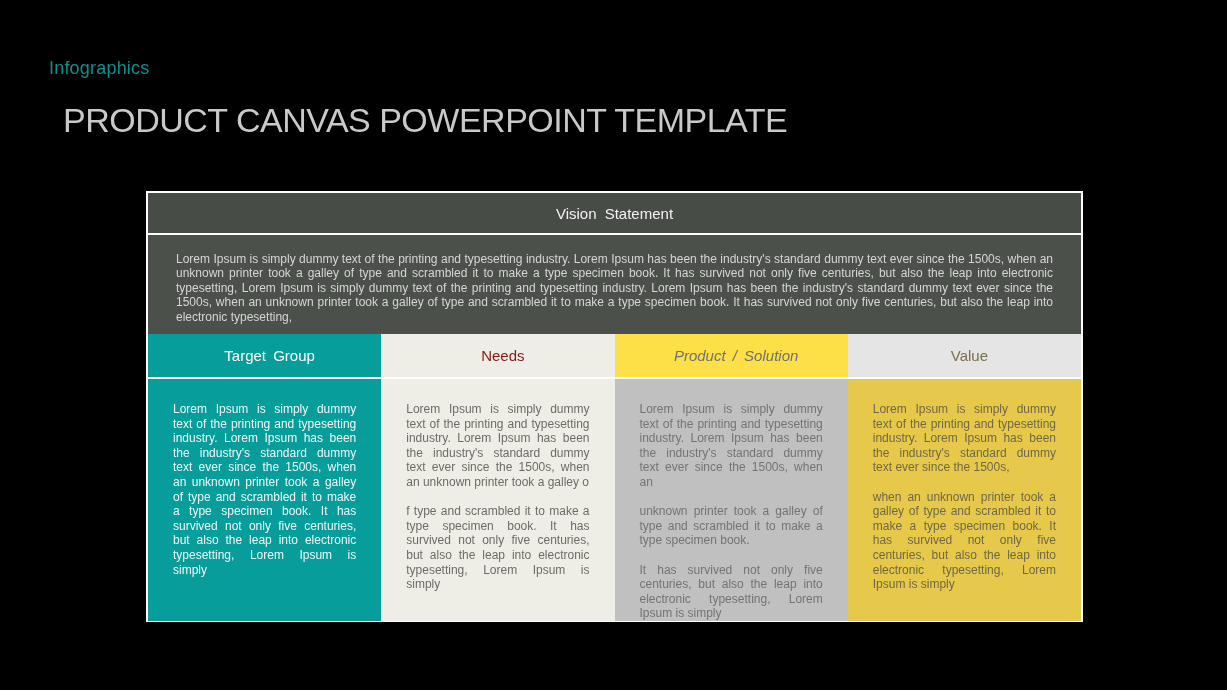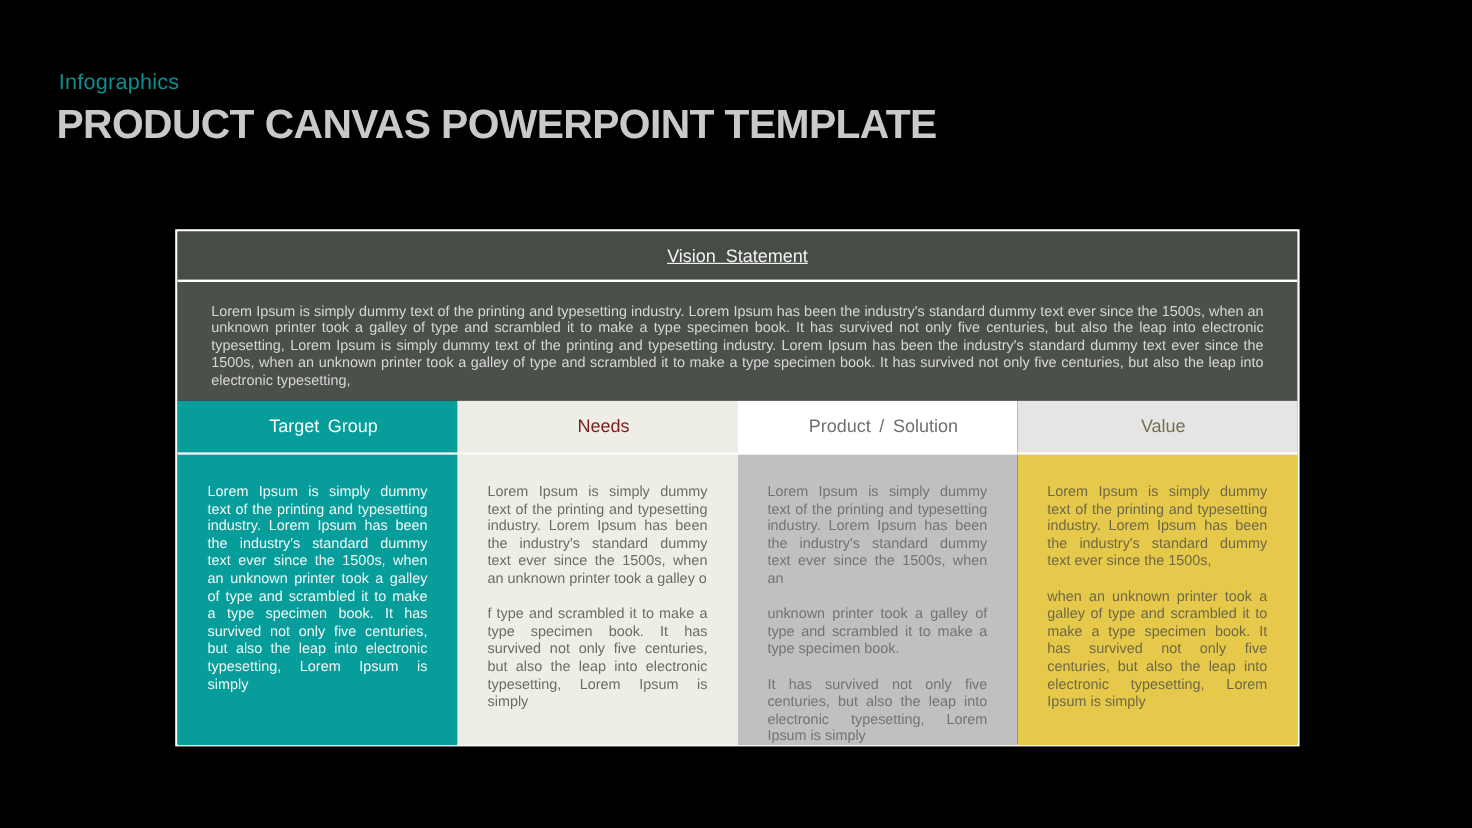--- a/index.html
+++ b/index.html
@@ -23,24 +23,24 @@
     top: 57px;
     font-size: 18px;
     line-height: 22px;
     color: var(--accent, #0E8F8F);
     letter-spacing: 0.2px;
   }
   .title {
     position: absolute;
     left: 47px;
     top: 84px;
-    margin: 0;
+    margin: 16px;
     font-size: 34px;
     line-height: 40px;
-    font-weight: bold;
+    font-weight: normal;
     letter-spacing: -0.5px;
     color: var(--title-color, #C9C9C9);
   }
   .canvas {
     position: absolute;
     left: 146px;
     top: 191px;
     width: 937px;
     height: 431px;
     box-sizing: border-box;
@@ -52,21 +52,20 @@
     height: 40px;
     flex: 0 0 40px;
     background: var(--panel-dark, #474C47);
     border-bottom: 2px solid var(--border-white, #FFFFFF);
     display: flex;
     align-items: center;
     justify-content: center;
     color: #F2F2F2;
     font-size: 15px;
     word-spacing: 4px;
-    text-decoration: underline;
   }
   .vision-body {
     flex: 0 0 99px;
     background: var(--panel-dark-light, #4C504B);
     box-sizing: border-box;
     padding: 17px 28px 0 28px;
     overflow: hidden;
   }
   .vision-body p {
     margin: 0;
@@ -145,21 +144,21 @@
         <div class="col-header" style="background: rgb(239, 238, 230); color: #7f1d1d;">
           <span>Needs</span>
         </div>
         <div class="col-body" style="background: rgb(239, 238, 230); color: rgb(108, 108, 102);">
           <p>Lorem Ipsum is simply dummy text of the printing and typesetting industry. Lorem Ipsum has been the industry's standard dummy text ever since the 1500s, when an unknown printer took a galley o</p>
           <p>f type and scrambled it to make a type specimen book. It has survived not only five centuries, but also the leap into electronic typesetting, Lorem Ipsum is simply</p>
         </div>
       </div>
 
       <div class="col">
-        <div class="col-header" style="background: #ffffff; color: rgb(112, 112, 112);">
+        <div class="col-header" style="background: #fde047; color: rgb(112, 112, 112); font-style: italic;">
           <span>Product / Solution</span>
         </div>
         <div class="col-body" style="background: rgb(192, 192, 192); color: rgb(115, 115, 115);">
           <p>Lorem Ipsum is simply dummy text of the printing and typesetting industry. Lorem Ipsum has been the industry's standard dummy text ever since the 1500s, when an</p>
           <p>unknown printer took a galley of type and scrambled it to make a type specimen book.</p>
           <p>It has survived not only five centuries, but also the leap into electronic typesetting, Lorem Ipsum is simply</p>
         </div>
       </div>
 
       <div class="col">

